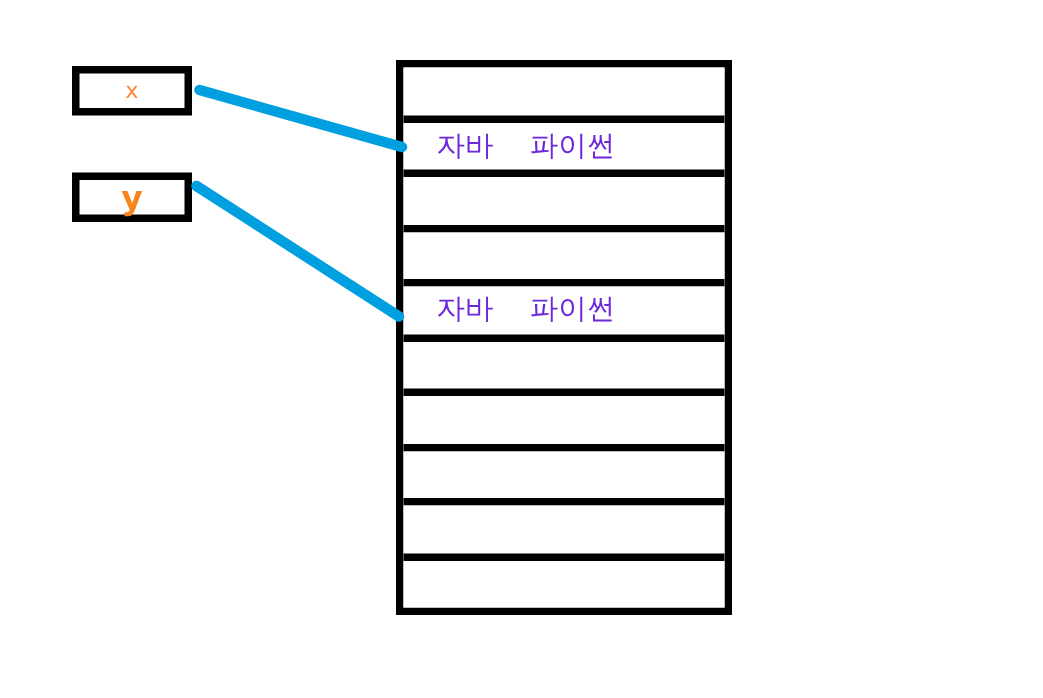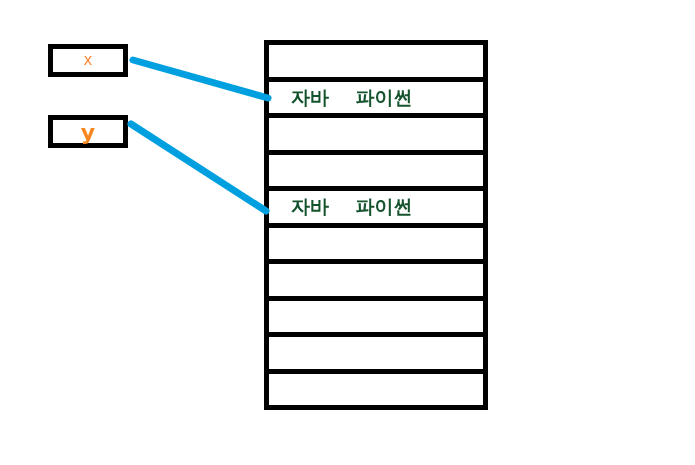--- a/index.html
+++ b/index.html
@@ -92,22 +92,22 @@
     align-items: center;
     padding-left: 22px;
     overflow: hidden;
   }
   .stack-row:last-child {
     border-bottom: none;
   }
   .cell-text {
     font-family: "DejaVu Sans", "Liberation Sans", sans-serif;
     font-size: 19px;
-    font-weight: 700;
-    color: #14532d;
+    font-weight: 400;
+    color: #6d28d9;
     white-space: pre;
     letter-spacing: 0px;
     line-height: 1;
   }
 </style>
 </head>
 <body>
 
 <div id="canvas" style="width: 695px; height: 465px; background: rgb(255, 255, 255);">
 

